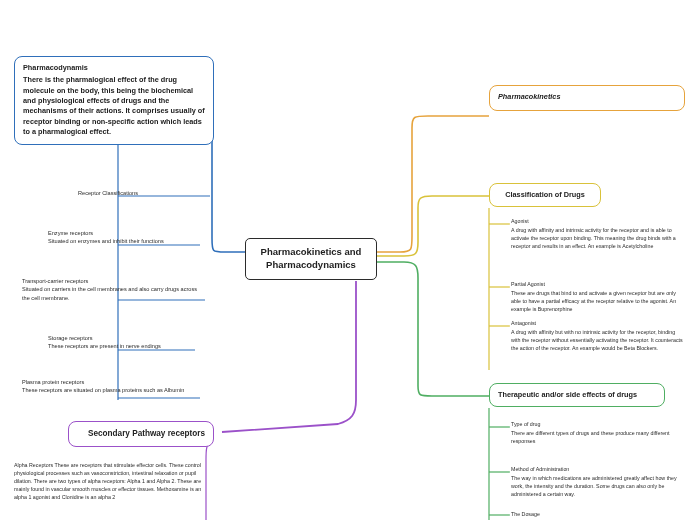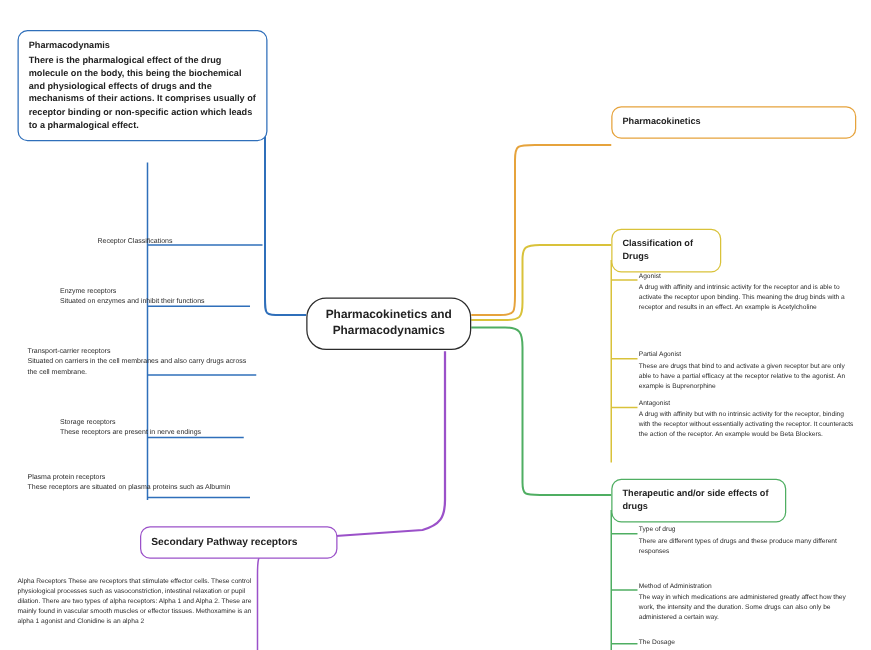--- a/index.html
+++ b/index.html
@@ -31,21 +31,21 @@
     position: absolute;
     box-sizing: border-box;
   }
   
   .central {
     left: 245px;
     top: 238px;
     width: 132px;
     height: 42px;
     border: 1.4px solid #2b2b2b;
-    border-radius: 16px;
+    border-radius: 5px;
     background: #ffffff;
     display: flex;
     align-items: center;
     justify-content: center;
     text-align: center;
     font-size: 9.5px;
     font-weight: bold;
     line-height: 1.35;
     padding: 2px 6px;
   }
@@ -64,50 +64,50 @@
   }
   .box-blue { border: 1.4px solid #2f6fba; }
   .box-orange { border: 1.4px solid #e6a33c; }
   .box-yellow { border: 1.4px solid #d9c23a; }
   .box-green { border: 1.4px solid #4fae62; }
   .box-purple { border: 1.4px solid #9b51c9; }
 
   
   #pharmacodynamics {
     left: 14px;
-    top: 24px;
+    top: 56px;
     width: 200px;
   }
   
   #pharmacokinetics {
     left: 489px;
     top: 85px;
     width: 196px;
+    font-style: italic;
   }
   
   #classification-header {
     left: 489px;
     top: 183px;
-    width: 88px;
-    text-align: left;
+    width: 112px;
+    text-align: center;
   }
   
   #therapeutic-header {
     left: 489px;
     top: 383px;
-    width: 140px;
+    width: 176px;
   }
   
   #secondary-pathway {
     left: 68px;
     top: 421px;
-    width: 158px;
-    text-align: left;
+    width: 146px;
+    text-align: right;
     font-size: 8.2px;
-    margin-left: 44px;
   }
 
   
   .leaf {
     position: absolute;
     font-size: 5.6px;
     line-height: 1.5;
     color: #2b2b2b;
   }
   .leaf .lead {

